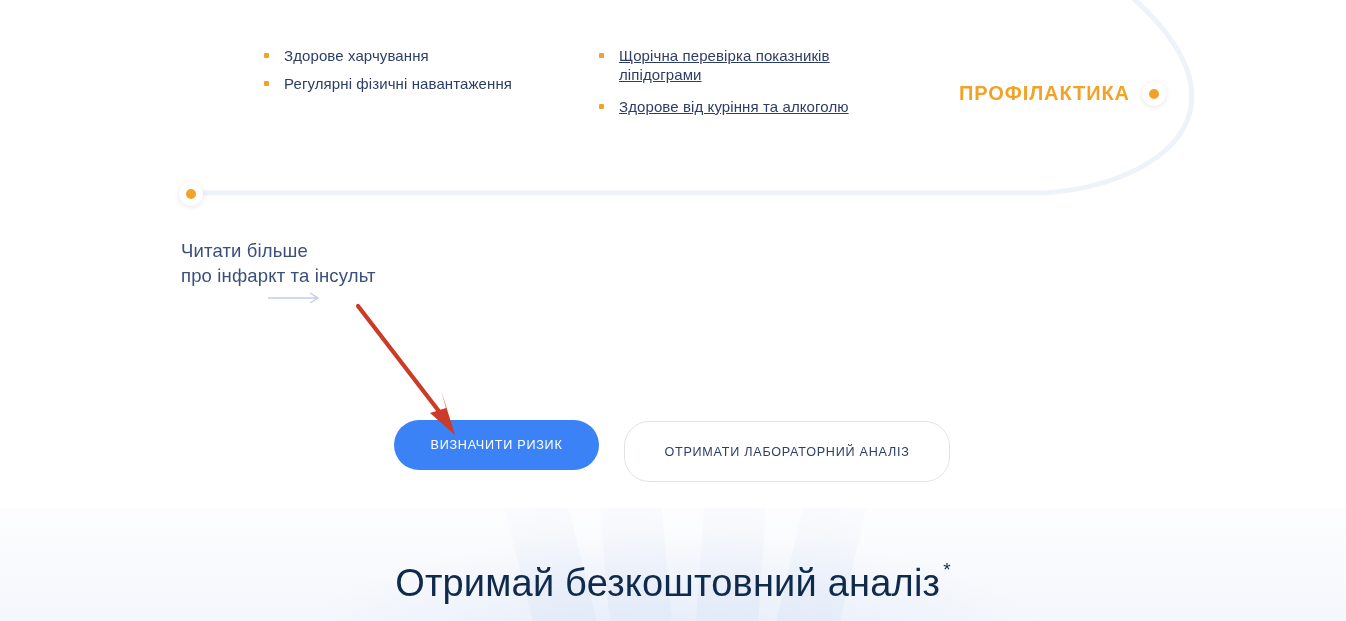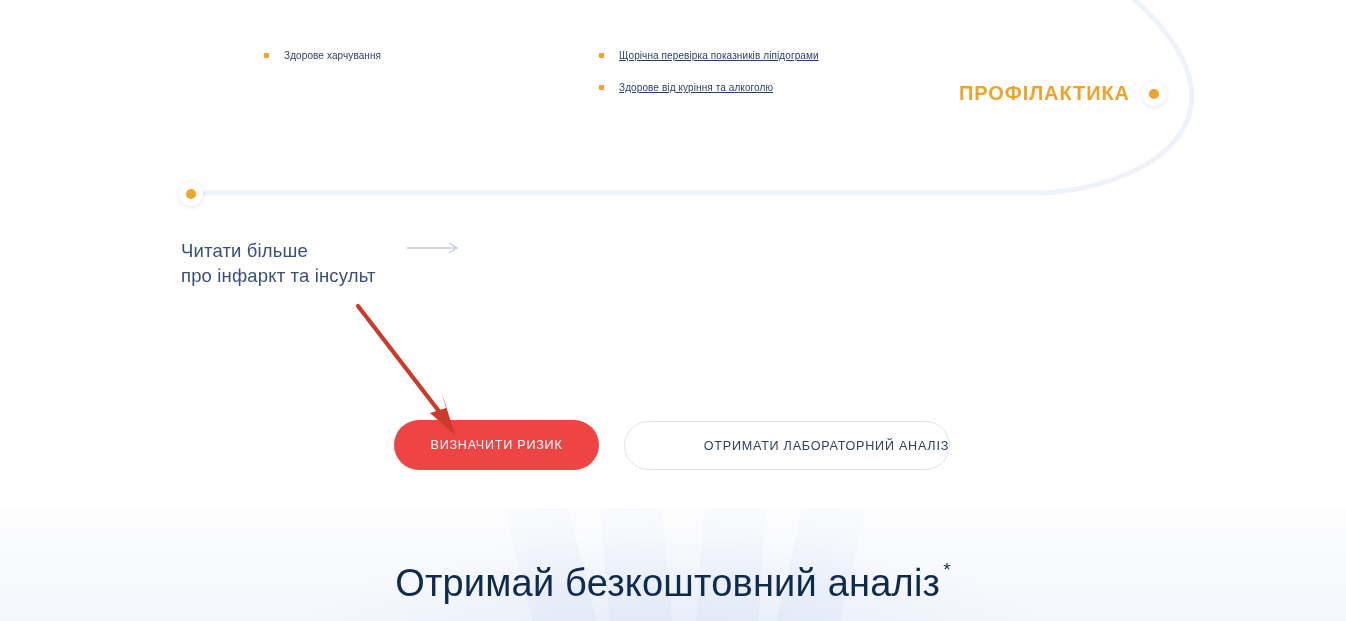--- a/index.html
+++ b/index.html
@@ -77,21 +77,21 @@
     position: absolute;
     top: 0;
   }
   #bullet-col-1 { left: 0px;   width: 300px; }
   #bullet-col-2 { left: 335px; width: 300px; }
 
   .bullet-item {
     position: relative;
     padding-left: 23px;
     margin-bottom: 9px;
-    font-size: 10px;
+    font-size: 15px;
     line-height: 19px;
     color: #2d3e66;
     letter-spacing: 0.1px;
   }
   .bullet-item::before {
     content: "";
     position: absolute;
     left: 3px;
     top: 7px;
     width: 5px;
@@ -100,20 +100,22 @@
     background: #f0a229;
   }
   #bullet-col-2 .bullet-item { margin-bottom: 13px; text-decoration: underline; }
 
   
   #read-more {
     position: absolute;
     left: 181px;
     top: 238px;
     display: flex;
+    align-items: center;
+    flex-direction: column;
   }
   #read-more-text {
     font-size: 18.5px;
     line-height: 25px;
     color: #3b4f7d;
     white-space: pre-line;
     letter-spacing: 0.15px;
   }
   #read-more-arrow {
     margin-left: 31px;
@@ -124,44 +126,43 @@
 
   
   #btn-risk {
     position: absolute;
     left: 394px;
     top: 420px;
     width: 205px;
     height: 50px;
     border: none;
     border-radius: 25px;
-    background: #ef4444;
+    background: #3b82f6;
     color: #ffffff;
     font-size: 12.6px;
     letter-spacing: 0.75px;
     font-family: "Liberation Sans", sans-serif;
     cursor: pointer;
     padding: 0;
   }
   #btn-lab {
     position: absolute;
     left: 624px;
     top: 421px;
     width: 326px;
-    height: 49px;
+    height: 61px;
     border: 1px solid #dfe3ec;
     border-radius: 25px;
     background: #ffffff;
     color: #2d3e66;
     font-size: 12.6px;
     letter-spacing: 0.75px;
     font-family: "Liberation Sans", sans-serif;
     cursor: pointer;
     padding: 0;
-    text-align: right;
   }
 
   
   #annotation-arrow {
     position: absolute;
     left: 345px;
     top: 295px;
     width: 130px;
     height: 150px;
     pointer-events: none;
@@ -212,20 +213,21 @@
   </svg>
 
   <div id="prevention-label">ПРОФІЛАКТИКА</div>
 
   <div id="node-right" class="node-dot"></div>
   <div id="node-left" class="node-dot"></div>
 
   <div id="bullets">
     <div id="bullet-col-1" class="bullet-col">
       <div class="bullet-item">Здорове харчування</div>
+      <div class="bullet-item">Регулярні фізичні навантаження</div>
     </div>
     <div id="bullet-col-2" class="bullet-col">
       <div class="bullet-item">Щорічна перевірка показників ліпідограми</div>
       <div class="bullet-item">Здорове від куріння та алкоголю</div>
     </div>
   </div>
 
   <div id="read-more">
     <div id="read-more-text">Читати більше
 про інфаркт та інсульт</div>

